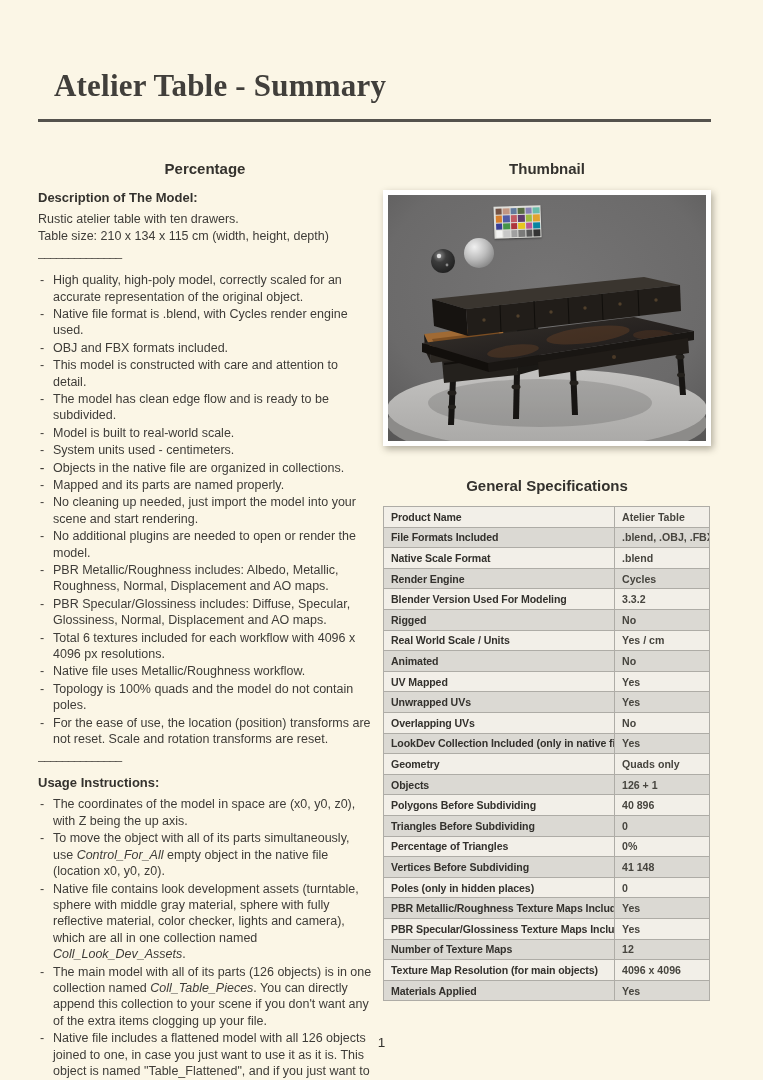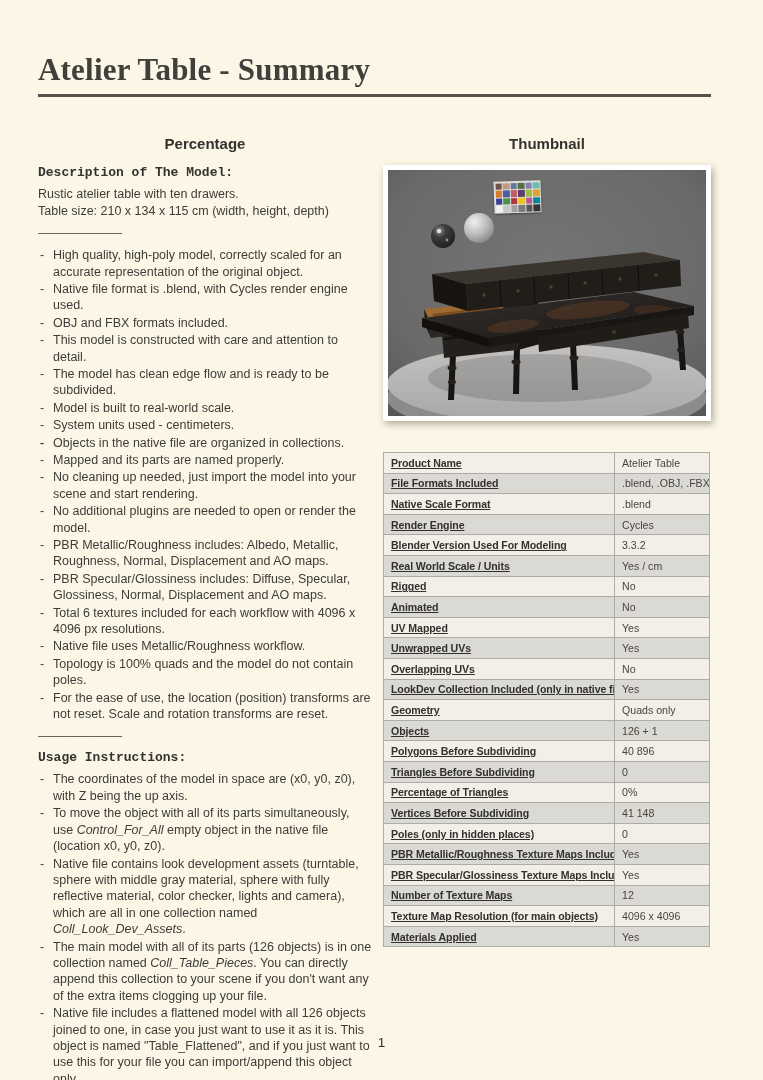--- a/index.html
+++ b/index.html
@@ -5,28 +5,28 @@
   html,body{margin:0;padding:0;}
   body{
     width:763px;height:1080px;position:relative;overflow:hidden;
     background:#FBF6E6;color:#3E3C38;
     font-family:"Liberation Sans",sans-serif;
   }
   .page{padding:0 52px 0 38px;}
   .title{
     font-family:"Liberation Serif",serif;font-weight:700;
     font-size:31px;color:#413F3B;letter-spacing:.2px;
-    margin:0;padding-top:53px;line-height:1.1;
+    margin:16px;padding-top:53px;line-height:1.1;
   }
   .rule{height:3px;background:#54524D;margin:7px 0 38px 0;}
   .cols{display:flex;gap:11px;align-items:flex-start;}
   .col-left{width:334px;}
   .col-right{width:328px;}
   .col-header{font-weight:700;font-size:15px;text-align:center;color:#34322E;margin:0 0 13px 0;}
-  .sub-heading{font-weight:700;font-size:13px;color:#34322E;margin:9px 0 6px 0;font-family:Liberation Mono, monospace;}
+  .sub-heading{font-weight:700;font-size:13px;color:#34322E;margin:9px 0 6px 0;}
   .para-line{font-size:12.5px;line-height:16.5px;}
   .dash-sep{font-size:12.5px;color:#55524C;letter-spacing:-1px;line-height:10px;margin:9px 0 9px 0;}
   ul.blist{list-style:none;margin:4px 0 2px 0;padding:0;}
   ul.blist li{position:relative;padding-left:15px;font-size:12.5px;line-height:16.4px;margin-bottom:1px;}
   ul.blist .marker{position:absolute;left:2px;top:0;}
   
   .thumb-frame{
     background:#fff;padding:5px;width:318px;height:246px;
     box-shadow:2px 3px 7px rgba(60,55,40,.40);
   }
@@ -37,23 +37,23 @@
     background:#dededa;padding:1.5px;
     display:grid;grid-template-columns:repeat(6,1fr);gap:1px;
     transform:rotate(-2deg);box-shadow:0 1px 2px rgba(0,0,0,.4);
   }
   .checker div{height:6.5px;}
   
   .specs-wrap{margin-top:31px;}
   table.specs{width:327px;border-collapse:collapse;table-layout:fixed;margin-top:12px;}
   table.specs td{
     border:1px solid #AEACA6;font-size:10.6px;padding:0 7px;height:19.6px;
-    white-space:nowrap;overflow:hidden;vertical-align:middle;
-  }
-  table.specs td.lab{width:216px;font-weight:700;color:#33312D;letter-spacing:-0.1px;text-decoration:underline;}
+    white-space:nowrap;overflow:hidden;vertical-align:middle;font-weight:bold;
+  }
+  table.specs td.lab{width:216px;font-weight:700;color:#33312D;letter-spacing:-0.1px;}
   table.specs td.val{color:#47453F;}
   table.specs tr:nth-child(odd){background:#F2EFE8;}
   table.specs tr:nth-child(even){background:#DBD9D3;}
   .pagenum{position:absolute;left:0;right:0;bottom:30px;text-align:center;font-size:13.5px;color:#34322E;}
   i{font-style:italic;}
 </style>
 </head>
 <body>
 
 <div class="page">
@@ -241,20 +241,21 @@
               <div style="background: rgb(200, 200, 200);"></div>
               <div style="background: rgb(160, 160, 160);"></div>
               <div style="background: rgb(122, 122, 121);"></div>
               <div style="background: rgb(85, 85, 85);"></div>
               <div style="background: rgb(52, 52, 52);"></div>
             </div>
         </div>
       </div>
 
       <div class="specs-wrap">
+        <div class="col-header" style="margin-bottom:0;">General Specifications</div>
         <table class="specs">
           <tbody>
               <tr>
                 <td class="lab">Product Name</td>
                 <td class="val">Atelier Table</td>
               </tr>
               <tr>
                 <td class="lab">File Formats Included</td>
                 <td class="val">.blend, .OBJ, .FBX</td>
               </tr>
@@ -264,26 +265,26 @@
               </tr>
               <tr>
                 <td class="lab">Render Engine</td>
                 <td class="val">Cycles</td>
               </tr>
               <tr>
                 <td class="lab">Blender Version Used For Modeling</td>
                 <td class="val">3.3.2</td>
               </tr>
               <tr>
+                <td class="lab">Rigged</td>
+                <td class="val">No</td>
+              </tr>
+              <tr>
                 <td class="lab">Real World Scale / Units</td>
                 <td class="val">Yes / cm</td>
-              </tr>
-              <tr>
-                <td class="lab">Rigged</td>
-                <td class="val">No</td>
               </tr>
               <tr>
                 <td class="lab">Animated</td>
                 <td class="val">No</td>
               </tr>
               <tr>
                 <td class="lab">UV Mapped</td>
                 <td class="val">Yes</td>
               </tr>
               <tr>

